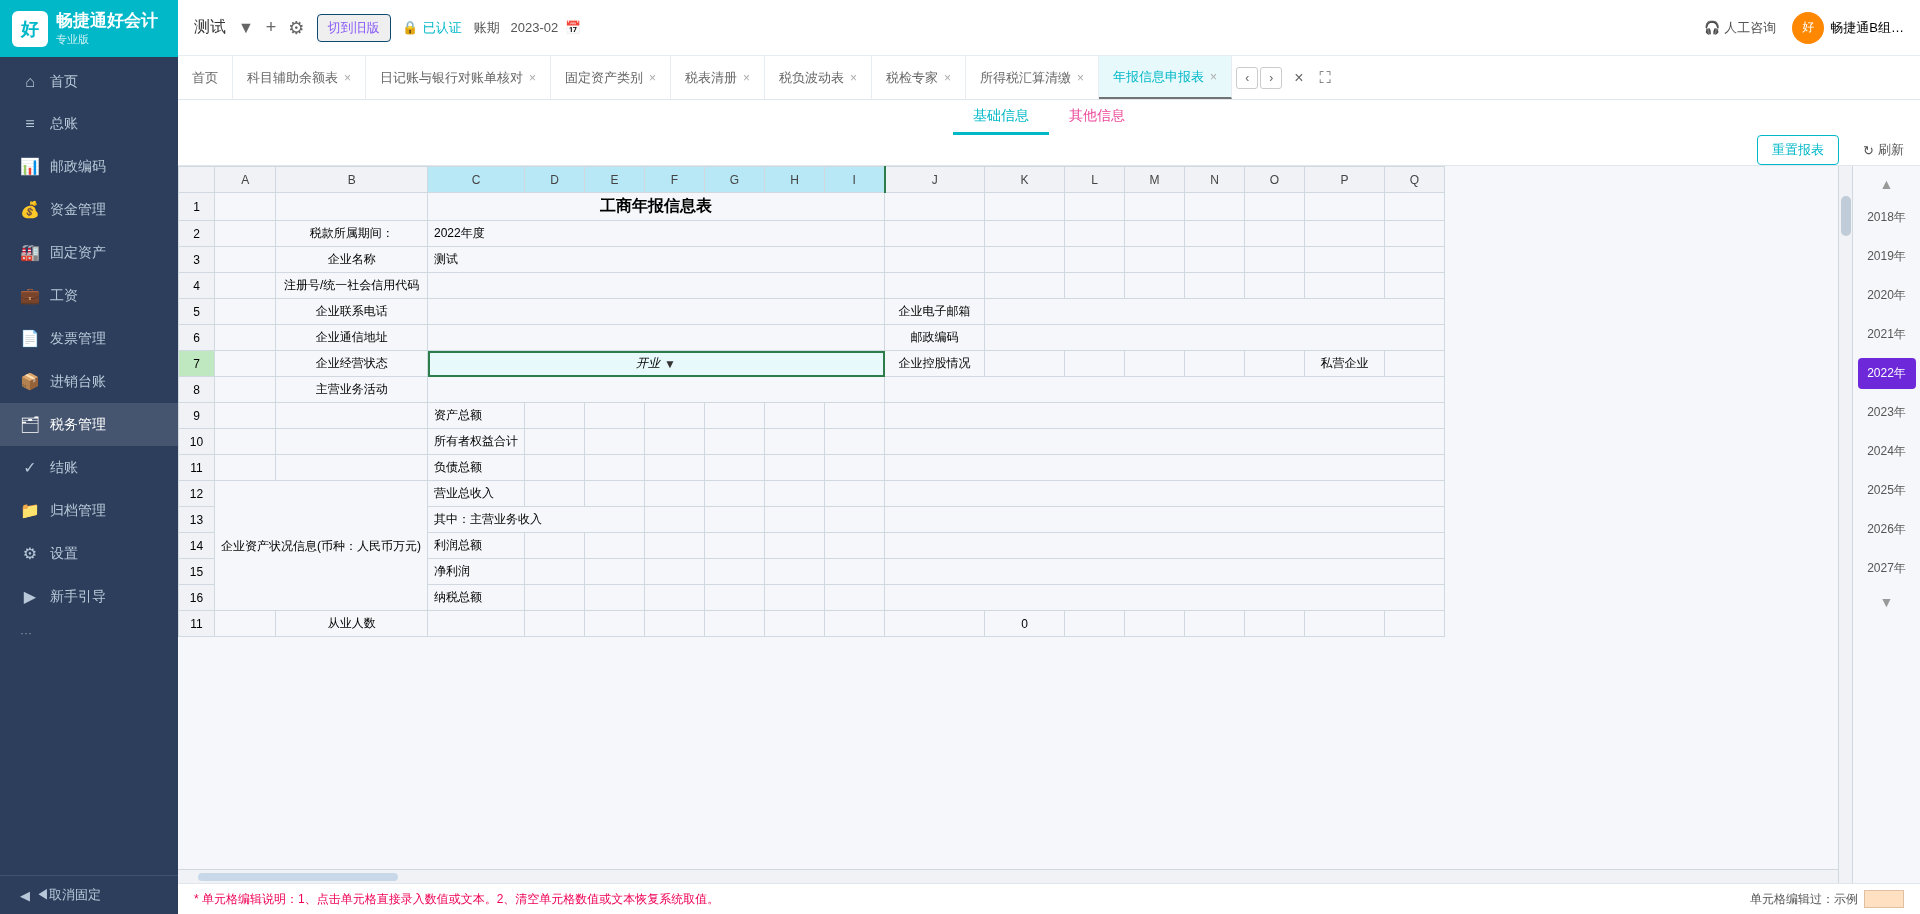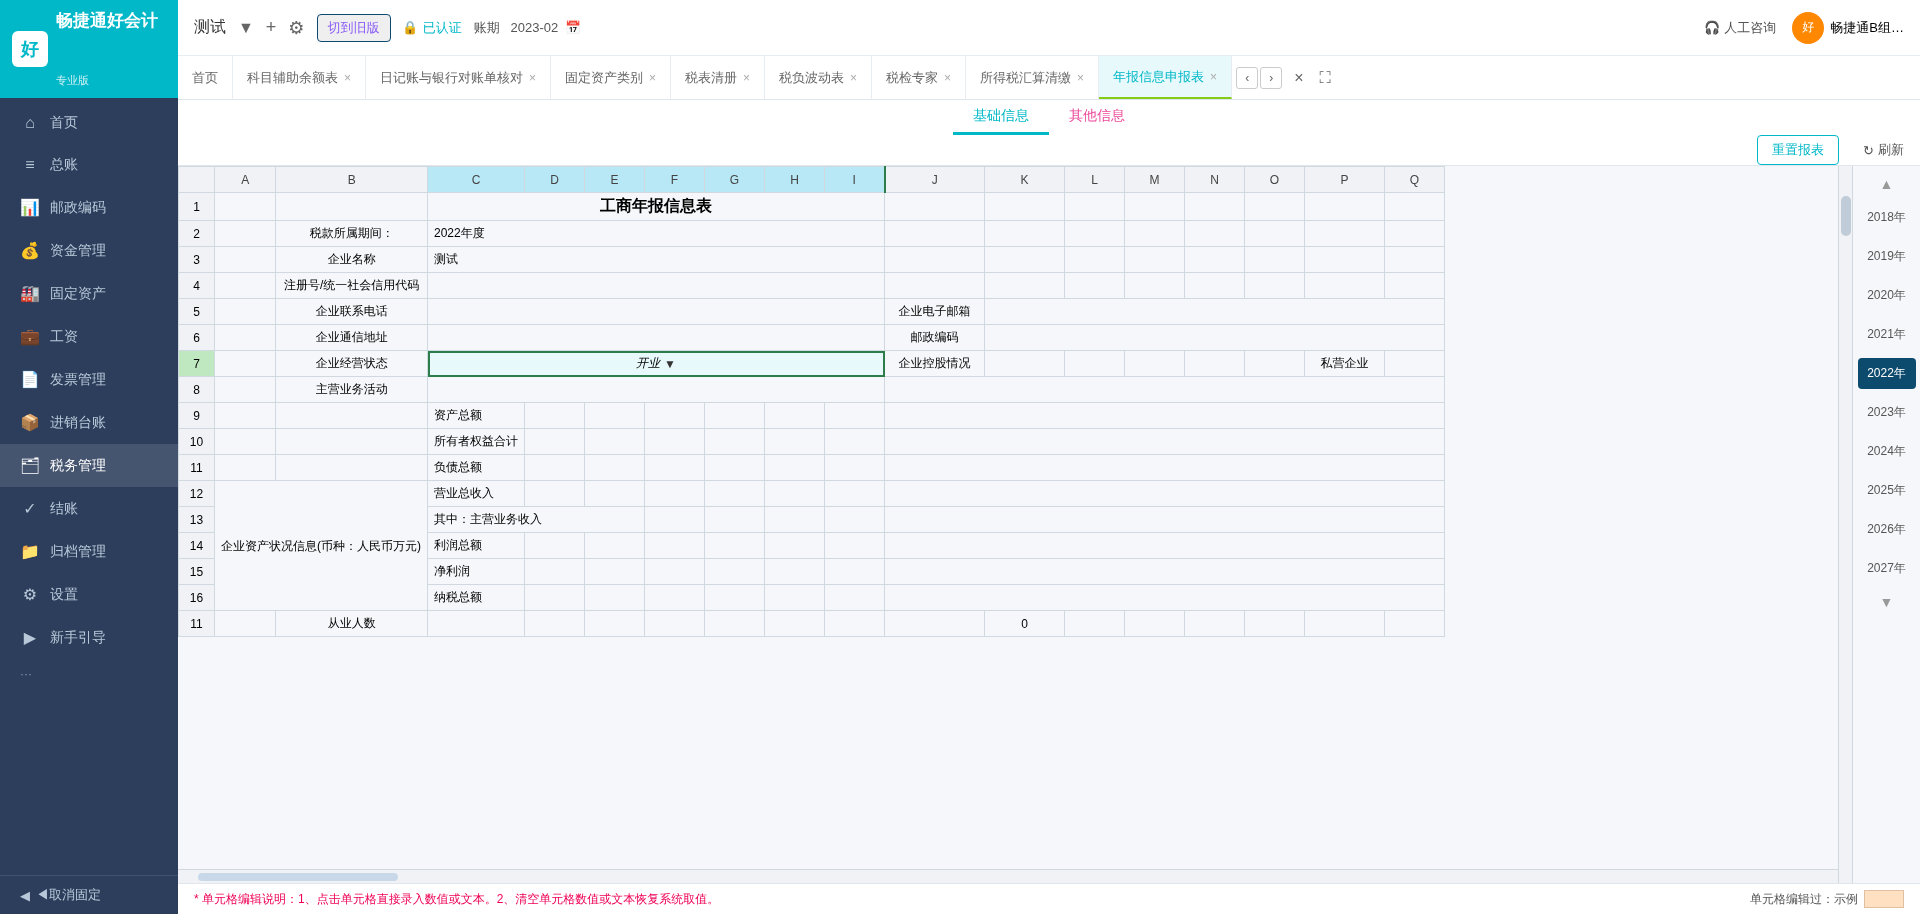--- a/index.html
+++ b/index.html
@@ -26,21 +26,21 @@
     .sidebar-logo-icon {
       width: 36px; height: 36px;
       background: #fff;
       border-radius: 6px;
       display: flex; align-items: center; justify-content: center;
       color: #00b8c8;
       font-weight: bold;
       font-size: 18px;
     }
     .sidebar-logo-text { font-size: 17px; font-weight: bold; line-height: 1.3; }
-    .sidebar-logo-sub { font-size: 11px; color: rgba(255,255,255,0.8); margin-top: 41px; }
+    .sidebar-logo-sub { font-size: 11px; color: rgba(255,255,255,0.8); }
     .sidebar-nav { flex: 1; overflow-y: auto; padding-top: 4px; }
     .sidebar-item {
       display: flex; align-items: center; gap: 10px;
       padding: 12px 20px;
       cursor: pointer;
       color: #b8c8d8;
       font-size: 14px;
       transition: background 0.2s;
     }
     .sidebar-item.active { background: rgba(255,255,255,0.12); color: #fff; }
@@ -111,21 +111,21 @@
       font-size: 13px;
       color: #666;
       cursor: pointer;
       white-space: nowrap;
       border-right: 1px solid #e8edf2;
       position: relative;
     }
     .tab-item.active {
       background: #e8f9fb;
       color: #00b8c8;
-      border-bottom: 2px solid #84cc16;
+      border-bottom: 2px solid #737373;
     }
     .tab-item .tab-close {
       font-size: 12px;
       color: #aaa;
       margin-left: 2px;
     }
     .tab-nav-btns {
       display: flex; align-items: center;
       padding: 0 4px;
       gap: 2px;
@@ -265,21 +265,21 @@
     .year-item {
       width: 58px;
       text-align: center;
       padding: 7px 4px;
       cursor: pointer;
       color: #555;
       border-radius: 4px;
       margin: 4px 0;
     }
     .year-item.active {
-      background: #0c4a6e;
+      background: #6d28d9;
       color: #fff;
       border-radius: 4px;
     }
 
     
     .sheet-hscroll {
       height: 14px;
       background: #f0f2f5;
       border-top: 1px solid #d0d8e0;
       display: flex; align-items: center;

